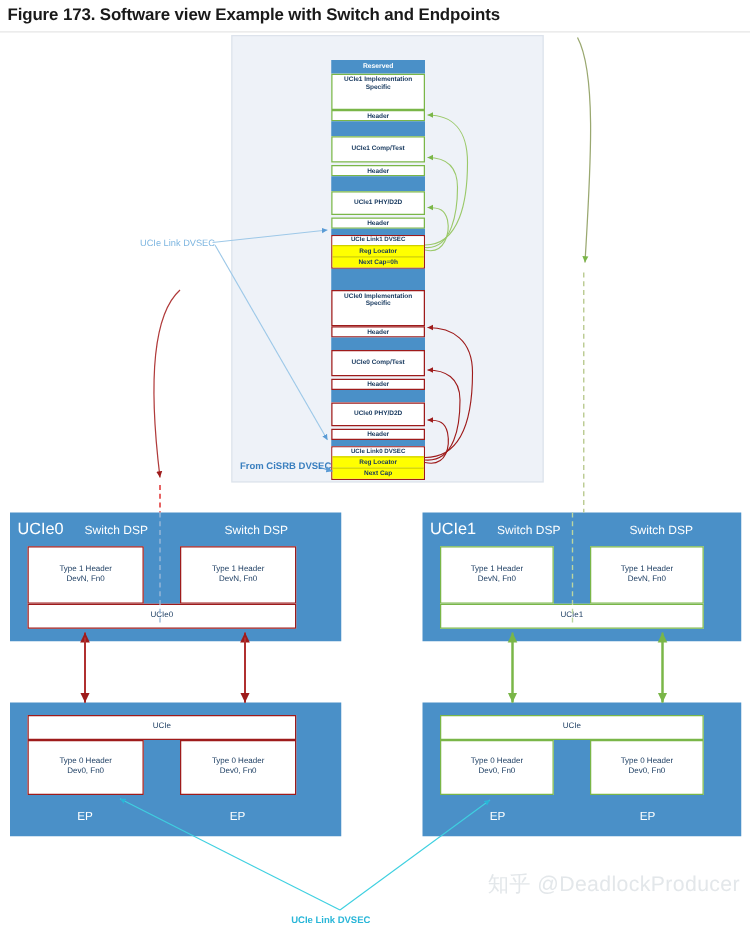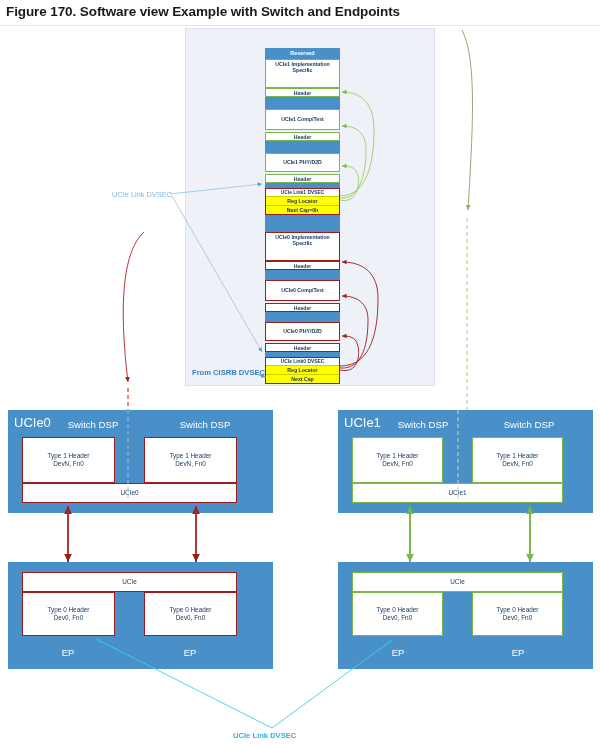--- a/index.html
+++ b/index.html
@@ -106,21 +106,21 @@
     letter-spacing: .3px;
   }
 
   svg.overlay { position:absolute; left:0; top:0; width:600px; height:745px; pointer-events:none; }
 </style>
 </head>
 <body>
 
 <div id="root">
 
-  <div class="fig-caption">Figure 170. Software view Example with Switch and Endpoints</div>
+  <div class="fig-caption">Figure 173. Software view Example with Switch and Endpoints</div>
   <div class="caption-rule"></div>
 
   <div class="cisrb-panel"></div>
 
   <div class="regcol">
 
     <div class="blk-res">Reserved</div>
 
     <div class="box g" style="height:29px;">
       <div class="box-lbl">UCIe1 Implementation Specific</div>
@@ -330,13 +330,14 @@
       <path d="M410,510 L410,562" marker-end="url(#ahG)"></path>
       <path d="M530,510 L530,562" marker-end="url(#ahG)"></path>
     </g>
 
     <g fill="none" stroke="#3fd0e0" stroke-width="0.9">
       <path d="M272,728 L96,639" marker-end="url(#ahC)"></path>
       <path d="M272,728 L392,640" marker-end="url(#ahC)"></path>
     </g>
   </svg>
 
+  <div class="watermark">知乎 @DeadlockProducer</div>
 </div>
 
 </body></html>

